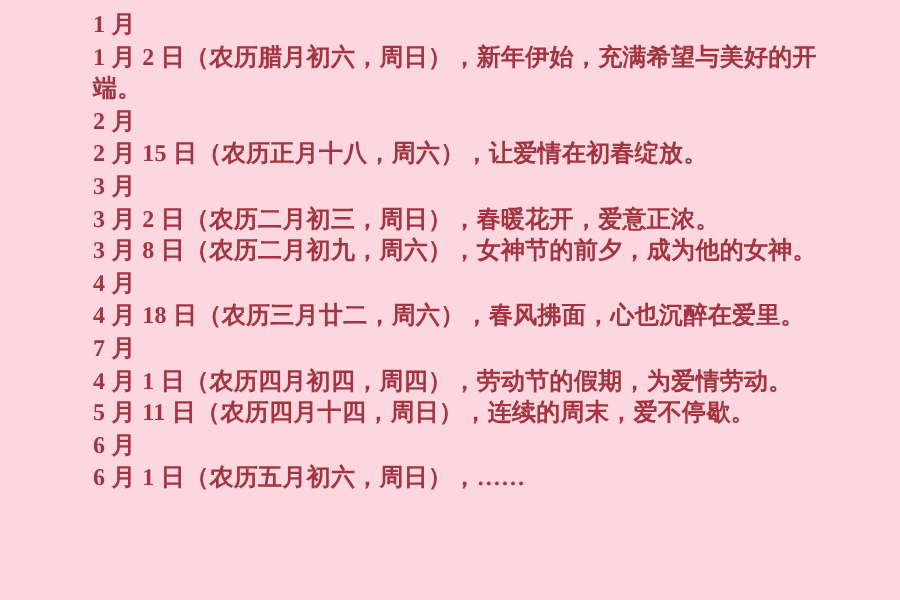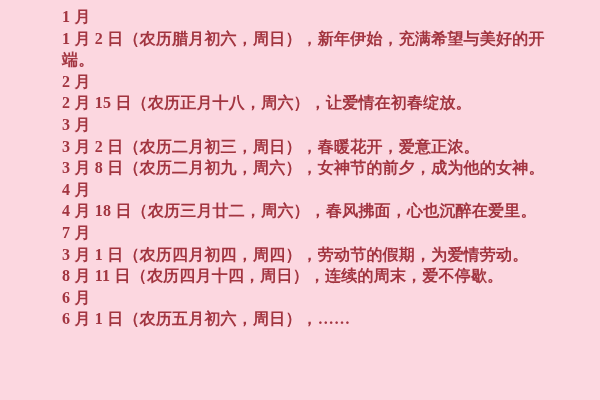--- a/index.html
+++ b/index.html
@@ -40,18 +40,18 @@
       <div class="line">1 月 2 日（农历腊月初六，周日），新年伊始，充满希望与美好的开</div>
       <div class="line">端。</div>
       <div class="line">2 月</div>
       <div class="line">2 月 15 日（农历正月十八，周六），让爱情在初春绽放。</div>
       <div class="line">3 月</div>
       <div class="line">3 月 2 日（农历二月初三，周日），春暖花开，爱意正浓。</div>
       <div class="line">3 月 8 日（农历二月初九，周六），女神节的前夕，成为他的女神。</div>
       <div class="line">4 月</div>
       <div class="line">4 月 18 日（农历三月廿二，周六），春风拂面，心也沉醉在爱里。</div>
       <div class="line">7 月</div>
-      <div class="line">3 月 1 日（农历四月初四，周四），劳动节的假期，为爱情劳动。</div>
-      <div class="line">8 月 11 日（农历四月十四，周日），连续的周末，爱不停歇。</div>
+      <div class="line">4 月 1 日（农历四月初四，周四），劳动节的假期，为爱情劳动。</div>
+      <div class="line">5 月 11 日（农历四月十四，周日），连续的周末，爱不停歇。</div>
       <div class="line">6 月</div>
       <div class="line">6 月 1 日（农历五月初六，周日），……</div>
     </div>
 </div>
 
 </body></html>

